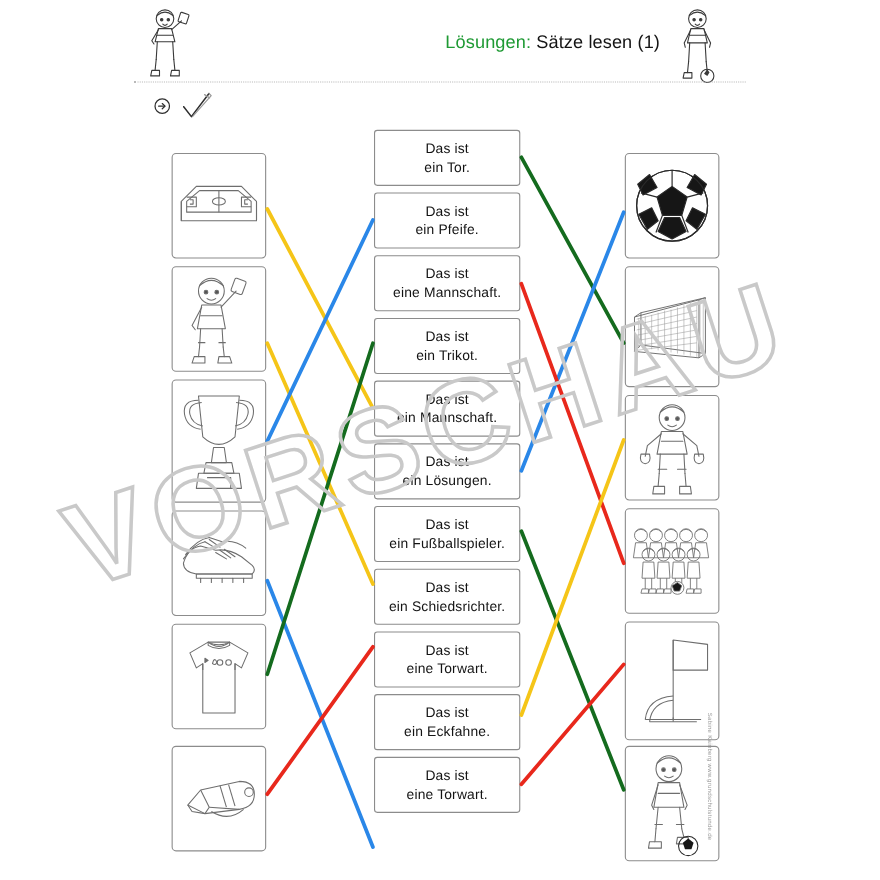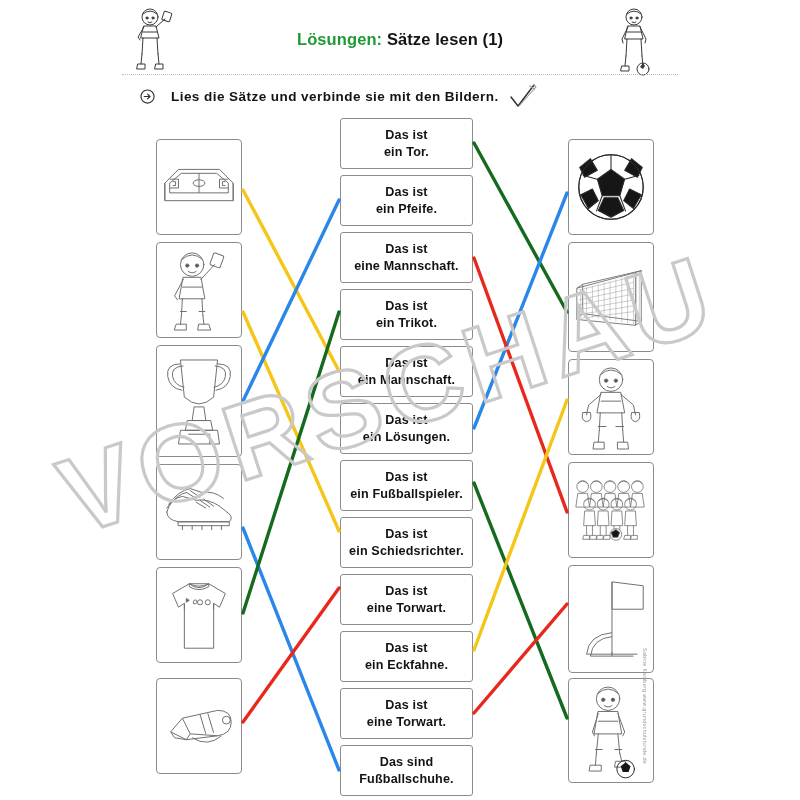--- a/index.html
+++ b/index.html
@@ -15,22 +15,22 @@
   
   #header {
     position: absolute; left: 0; top: 0; width: 800px; height: 78px;
   }
   #header-rule {
     position: absolute; left: 122px; top: 74px; width: 556px; height: 0;
     border-top: 1px dotted #b9b9b9;
   }
   #title {
     position: absolute; left: 200px; top: 30px; width: 400px;
-    text-align: center;
-    font-size: 16.5px; font-weight: bold; letter-spacing: .1px;
+    text-align: right;
+    font-size: 16.5px; font-weight: normal; letter-spacing: .1px;
     white-space: nowrap;
   }
   #title .sol { color: #1f9a34; }
   #title .tit { color: #141414; }
 
   .corner-fig { position: absolute; }
   #fig-left  { left: 133px; top: 6px;  width: 46px; height: 66px; }
   #fig-right { left: 612px; top: 6px;  width: 46px; height: 70px; }
 
   
@@ -62,21 +62,20 @@
     position: absolute;
     border: 1.6px solid #8c8c8c;
     border-radius: 3px;
     background: #fff;
     display: flex; flex-direction: column;
     align-items: center; justify-content: center;
     font-size: 12.6px; color: #131313;
     line-height: 1.32;
     text-align: center;
     letter-spacing: .15px;
-    font-weight: bold;
   }
   .sentence-box .l2 { white-space: nowrap; }
 
   #lines-layer {
     position: absolute; left: 0; top: 0; width: 800px; height: 800px;
     pointer-events: none;
   }
 
   
   #watermark {
@@ -158,21 +157,20 @@
 
   <div id="header-rule"></div>
 </div>
 
 <div id="instruction-row">
   <svg id="arrow-icon" viewBox="0 0 16 16">
     <circle cx="8" cy="8" r="7" fill="none" stroke="#2e2e2e" stroke-width="1.2"></circle>
     <path d="M4.5 8 H10" stroke="#2e2e2e" stroke-width="1.2" stroke-linecap="round"></path>
     <path d="M8 5.5 L10.8 8 L8 10.5" fill="none" stroke="#2e2e2e" stroke-width="1.2" stroke-linecap="round" stroke-linejoin="round"></path>
   </svg>
-  <span id="instruction-text">Lies die Sätze und verbinde sie mit den Bildern.</span>
   <svg id="check-icon" viewBox="0 0 28 26">
     <path d="M2 14 L9 23 L25 2" fill="none" stroke="#2e2e2e" stroke-width="1.4" stroke-linecap="round" stroke-linejoin="round"></path>
     <path d="M21 3 L25.5 6" fill="none" stroke="#9a9a9a" stroke-width="1.2" stroke-linecap="round"></path>
     <path d="M25 2 L27 4 L10 23" fill="none" stroke="#9a9a9a" stroke-width="1.1" stroke-linecap="round" stroke-linejoin="round"></path>
   </svg>
 </div>
 
 <div id="worksheet">
 
   <div class="pic-card" style="left:156px; top:139px; width:86px; height:96px;">
@@ -321,24 +319,20 @@
     <span class="l1">Das ist</span>
     <span class="l2">eine Torwart.</span>
   </div>
   <div class="sentence-box" style="left:340px; top:631px; width:133px; height:51px;">
     <span class="l1">Das ist</span>
     <span class="l2">ein Eckfahne.</span>
   </div>
   <div class="sentence-box" style="left:340px; top:688px; width:133px; height:51px;">
     <span class="l1">Das ist</span>
     <span class="l2">eine Torwart.</span>
-  </div>
-  <div class="sentence-box" style="left:340px; top:745px; width:133px; height:51px;">
-    <span class="l1">Das sind</span>
-    <span class="l2">Fußballschuhe.</span>
   </div>
 
   <div class="pic-card" style="left:568px; top:139px; width:86px; height:96px;">
     <svg viewBox="0 0 86 96">
       <g stroke="#2a2a2a" stroke-width="1.1" fill="none" stroke-linejoin="round">
         <circle cx="43" cy="48" r="33" fill="#fff"></circle>
         <path d="M43 30 L57 40 L52 57 L34 57 L29 40 Z" fill="#161616"></path>
         <path d="M43 15 L43 30"></path>
         <path d="M29 40 L14 36"></path>
         <path d="M57 40 L72 36"></path>

